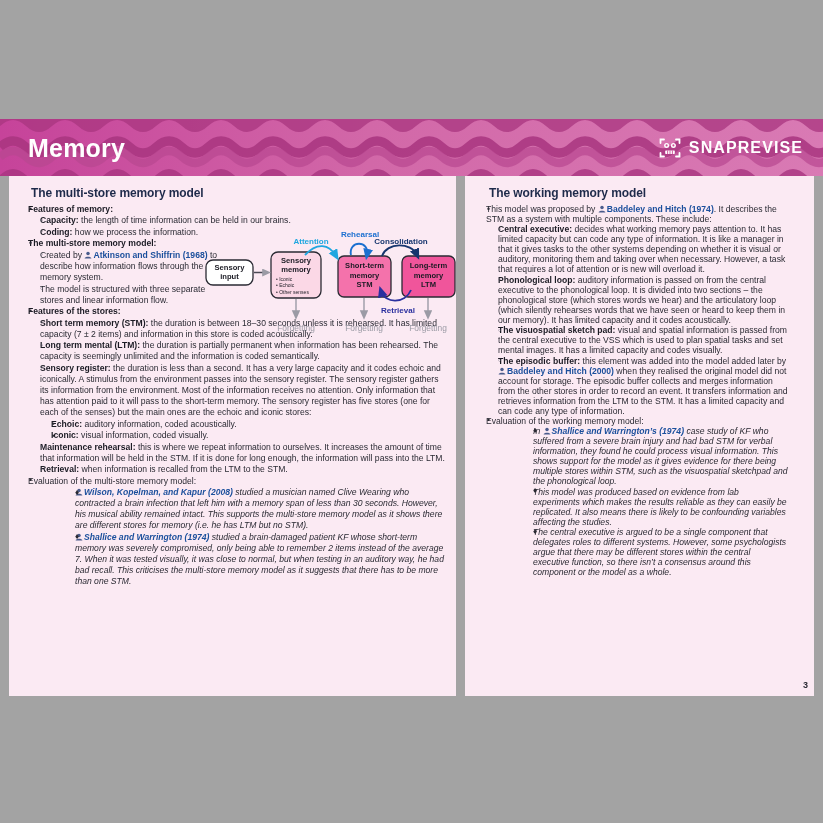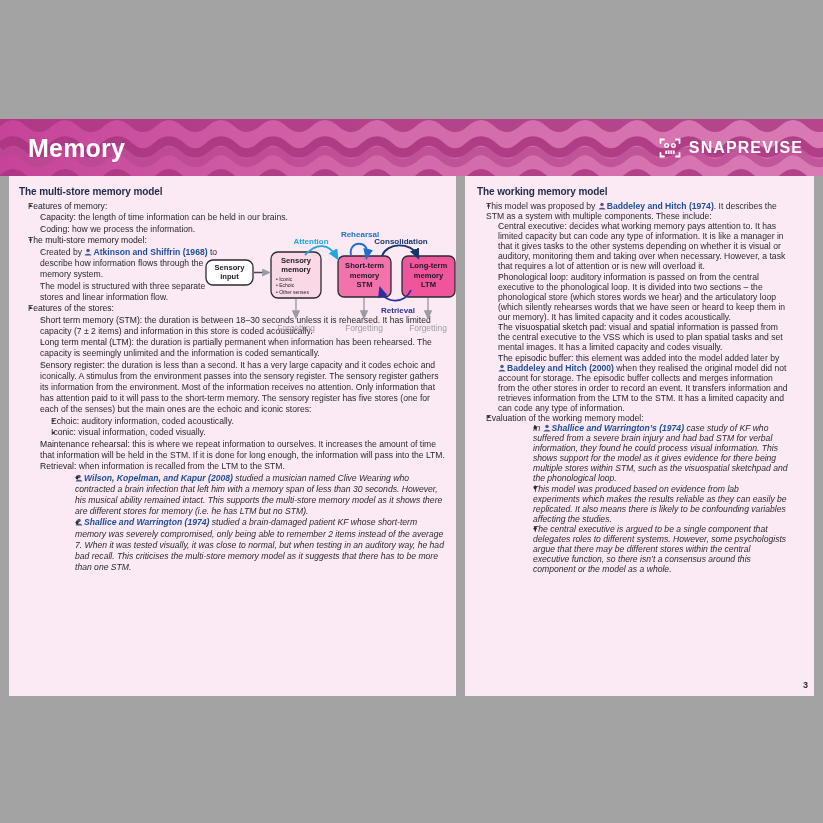--- a/index.html
+++ b/index.html
@@ -72,22 +72,22 @@
     width: 447px;
     padding: 10px 10px 8px 10px;
   }
   #col-gap { width: 9px; }
   #col-right {
     width: 349px;
     padding: 10px 26px 8px 12px;
   }
 
   h2.col-title {
-    margin: 0 0 4px 0;
-    font-size: 10px;
+    margin: 0 0 4px 12px;
+    font-size: 12px;
     font-weight: bold;
     color: #1e2a4a;
     letter-spacing: -0.1px;
   }
 
   
   ul { margin: 0; padding: 0; list-style: none; }
   li {
     position: relative;
     font-size: 8.6px;
@@ -114,21 +114,21 @@
     color: #2a2a33; font-size: 8px;
   }
   .lvl-d { padding-left: 11px; margin-left: 45px; }
   .lvl-d > .bt::before {
     content: "\2666";
     position: absolute; left: 0px; top: -0.5px;
     color: #2a2a33; font-size: 8.2px;
   }
   .bt { display: block; position: relative; }
 
-  b, .b { font-weight: normal; color: #1b1b24; }
+  b, .b { font-weight: bold; color: #1b1b24; }
   .it { font-style: italic; }
   .cite {
     color: #1b4f9c;
     font-weight: bold;
     white-space: nowrap;
   }
   .cite.it { font-style: italic; }
   .person-icon {
     display: inline-block;
     width: 8px; height: 8px;
@@ -247,20 +247,23 @@
           </li>
           <li class="lvl3">
             <span class="bt"><b>Iconic:</b> visual information, coded visually.</span>
           </li>
           <li class="lvl2">
             <span class="bt"><b>Maintenance rehearsal:</b> this is where we repeat information to ourselves. It increases the amount of time that information will be held in the STM. If it is done for long enough, the information will pass into the LTM.</span>
           </li>
           <li class="lvl2">
             <span class="bt"><b>Retrieval:</b> when information is recalled from the LTM to the STM.</span>
           </li>
+          <li class="lvl1">
+            <span class="bt">Evaluation of the multi-store memory model:</span>
+          </li>
           <li class="lvl-d">
             <span class="bt"><span class="person-icon"><svg width="8" height="8" viewBox="0 0 10 10">
                   <circle cx="5" cy="3" r="2.2" fill="#4a5b8c"></circle>
                   <path d="M0.8,9.5 C0.8,6.6 9.2,6.6 9.2,9.5 Z" fill="#4a5b8c"></path>
                 </svg></span><span class="cite it">Wilson, Kopelman, and Kapur (2008)</span><span class="it"> studied a musician named Clive Wearing who contracted a brain infection that left him with a memory span of less than 30 seconds. However, his musical ability remained intact. This supports the multi-store memory model as it shows there are different stores for memory (i.e. he has LTM but no STM).</span></span>
           </li>
           <li class="lvl-d">
             <span class="bt"><span class="person-icon"><svg width="8" height="8" viewBox="0 0 10 10">
                   <circle cx="5" cy="3" r="2.2" fill="#4a5b8c"></circle>
                   <path d="M0.8,9.5 C0.8,6.6 9.2,6.6 9.2,9.5 Z" fill="#4a5b8c"></path>

